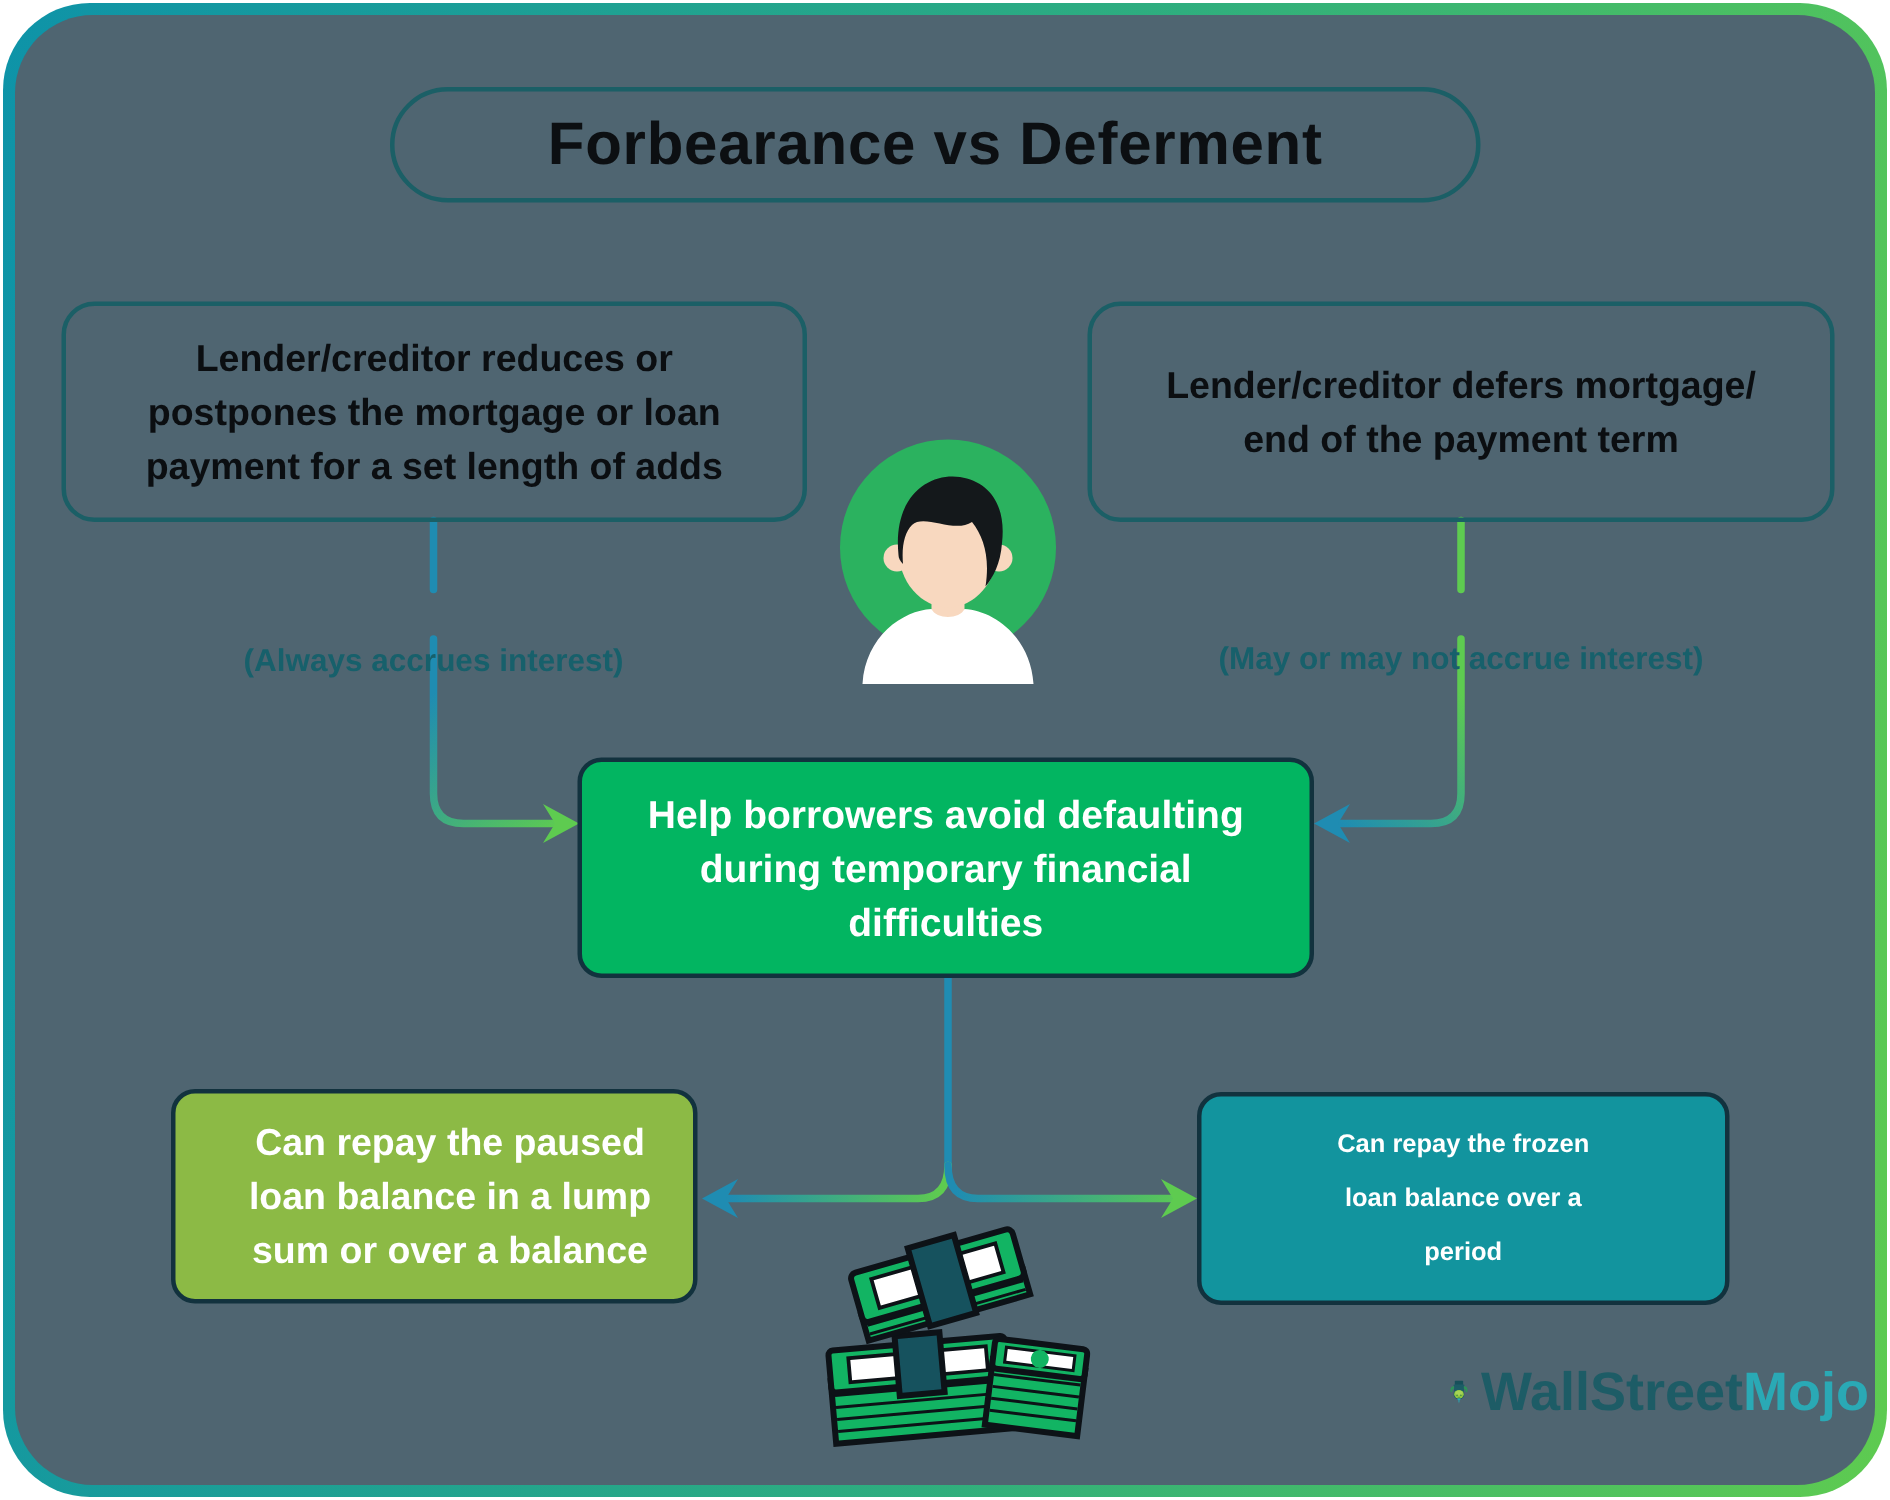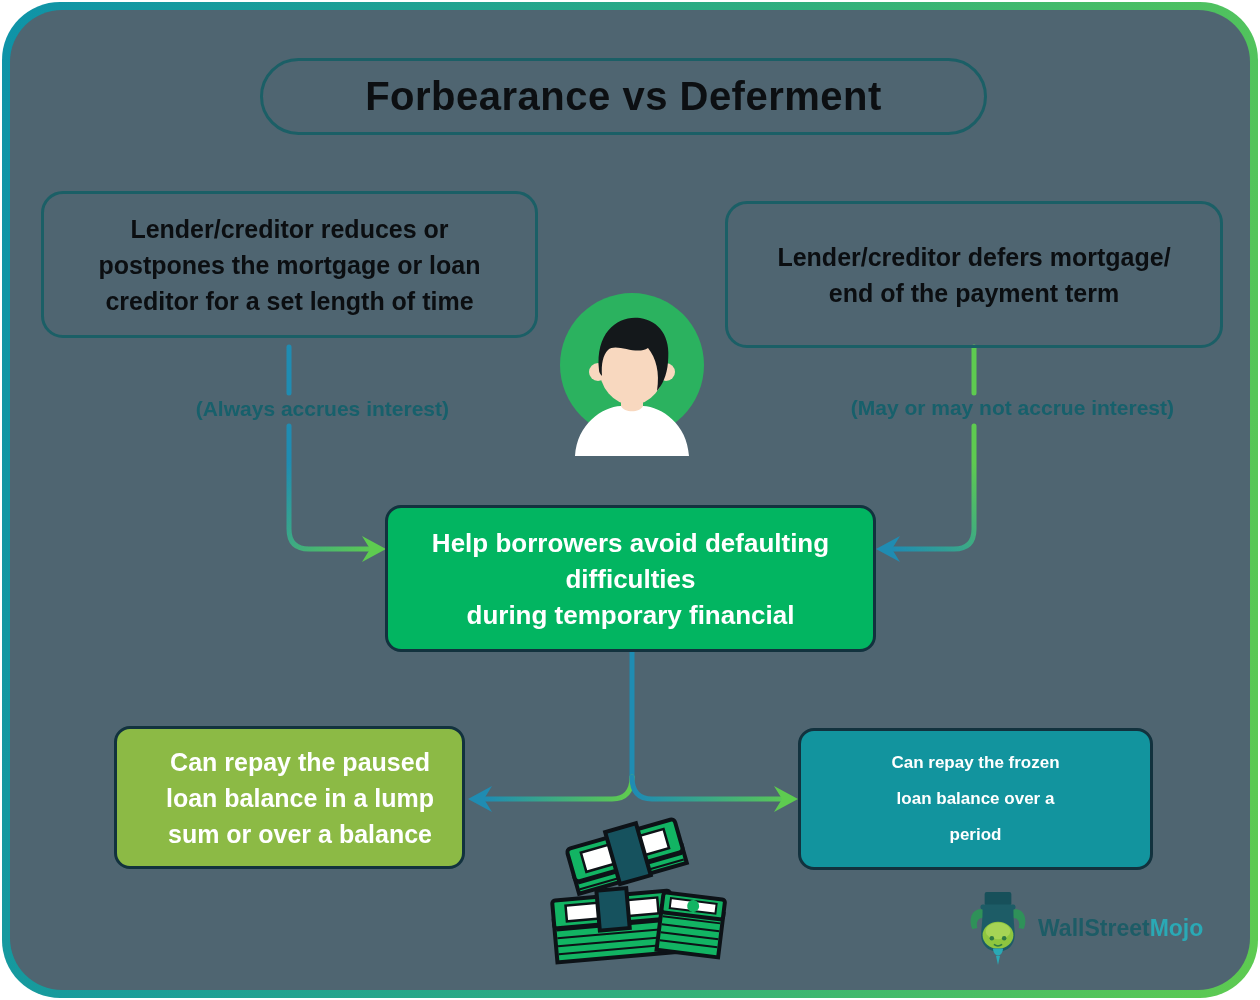--- a/index.html
+++ b/index.html
@@ -5,34 +5,34 @@
   html,body{margin:0;padding:0;background:#fff;}
   .canvas{position:relative;width:1260px;height:1000px;font-family:"Liberation Sans",sans-serif;overflow:hidden;}
   .frame{position:absolute;inset:2px;border-radius:58px;background:linear-gradient(100deg,#0e93a8 0%,#2fae7e 55%,#5ecb50 100%);}
   .inner{position:absolute;inset:8px;border-radius:52px;background:#4f6571;}
   .abs{position:absolute;box-sizing:border-box;}
   .title-box{left:258px;top:56px;width:727px;height:77px;border:3px solid #1b5f66;border-radius:40px;
     display:flex;align-items:center;justify-content:center;}
   .title-text{font-size:40px;font-weight:800;color:#0c0f12;letter-spacing:.5px;}
   .outline-box{border:3px solid #1b5f66;border-radius:22px;display:flex;align-items:center;justify-content:center;
     text-align:center;color:#0b0e11;font-size:25px;font-weight:700;line-height:36px;}
-  .tl-box{left:39px;top:189px;width:497px;height:147px;}
+  .tl-box{left:39px;top:199px;width:497px;height:147px;}
   .tr-box{left:723px;top:199px;width:498px;height:147px;border-radius:22px;}
-  .note{font-size:21px;font-weight:700;color:#17606b;text-align:right;}
+  .note{font-size:21px;font-weight:700;color:#17606b;text-align:center;margin-top:32px;}
   .note-l{left:127px;top:395px;width:320px;}
   .note-r{left:772px;top:394px;width:400px;}
   .solid-box{border:3px solid #12323e;border-radius:16px;display:flex;align-items:center;justify-content:center;
     text-align:center;color:#ffffff;font-weight:700;}
   .center-box{left:383px;top:474px;width:491px;height:147px;background:#02b561;font-size:26px;line-height:36px;margin-top:29px;}
   .bl-box{left:112px;top:724px;width:351px;height:143px;background:#8cba45;font-size:25px;line-height:36px;padding-left:21px;}
   .br-box{left:796px;top:726px;width:355px;height:142px;background:#12949e;font-size:17px;line-height:36px;}
   .ln{display:block;}
   .connectors{left:0;top:0;width:1260px;height:1000px;pointer-events:none;}
   .logo{left:964px;top:886px;width:280px;height:80px;display:flex;align-items:center;}
-  .logo-text{font-size:23px;font-weight:800;margin-left:8px;white-space:nowrap;}
+  .logo-text{font-size:36px;font-weight:800;margin-left:8px;white-space:nowrap;}
   .logo-text .p1{color:#1d5c66;}
   .logo-text .p2{color:#2aa9b5;}
 </style>
 </head>
 <body>
 
 <div class="canvas">
   <div class="frame">
     <div class="inner"></div>
 
@@ -67,21 +67,21 @@
     </svg>
 
     <div class="abs title-box">
       <span class="title-text">Forbearance vs Deferment</span>
     </div>
 
     <div class="abs outline-box tl-box">
       <div>
         <span class="ln">Lender/creditor reduces or</span>
         <span class="ln">postpones the mortgage or loan</span>
-        <span class="ln">creditor for a set length of time</span>
+        <span class="ln">payment for a set length of adds</span>
       </div>
     </div>
     <div class="abs outline-box tr-box">
       <div>
         <span class="ln">Lender/creditor defers mortgage/</span>
         <span class="ln">end of the payment term</span>
       </div>
     </div>
 
     <svg class="abs" style="left:556px;top:288px;" width="148" height="166" viewBox="0 0 148 166">
@@ -95,22 +95,22 @@
                C102,82 98,68 90,58 C78,66 58,52 50,60 C45,65 43,74 44,86 C42,84 41,82 41,80 Z" fill="#14181b"></path>
       <path d="M17,166 C19,134 44,117 63,116 C66,123 82,123 85,116 C104,117 129,134 131,166 Z" fill="#ffffff"></path>
     </svg>
 
     <div class="abs note note-l">(Always accrues interest)</div>
     <div class="abs note note-r">(May or may not accrue interest)</div>
 
     <div class="abs solid-box center-box">
       <div>
         <span class="ln">Help borrowers avoid defaulting</span>
+        <span class="ln">during temporary financial</span>
         <span class="ln">difficulties</span>
-        <span class="ln">during temporary financial</span>
       </div>
     </div>
 
     <div class="abs solid-box bl-box">
       <div>
         <span class="ln">Can repay the paused</span>
         <span class="ln">loan balance in a lump</span>
         <span class="ln">sum or over a balance</span>
       </div>
     </div>

